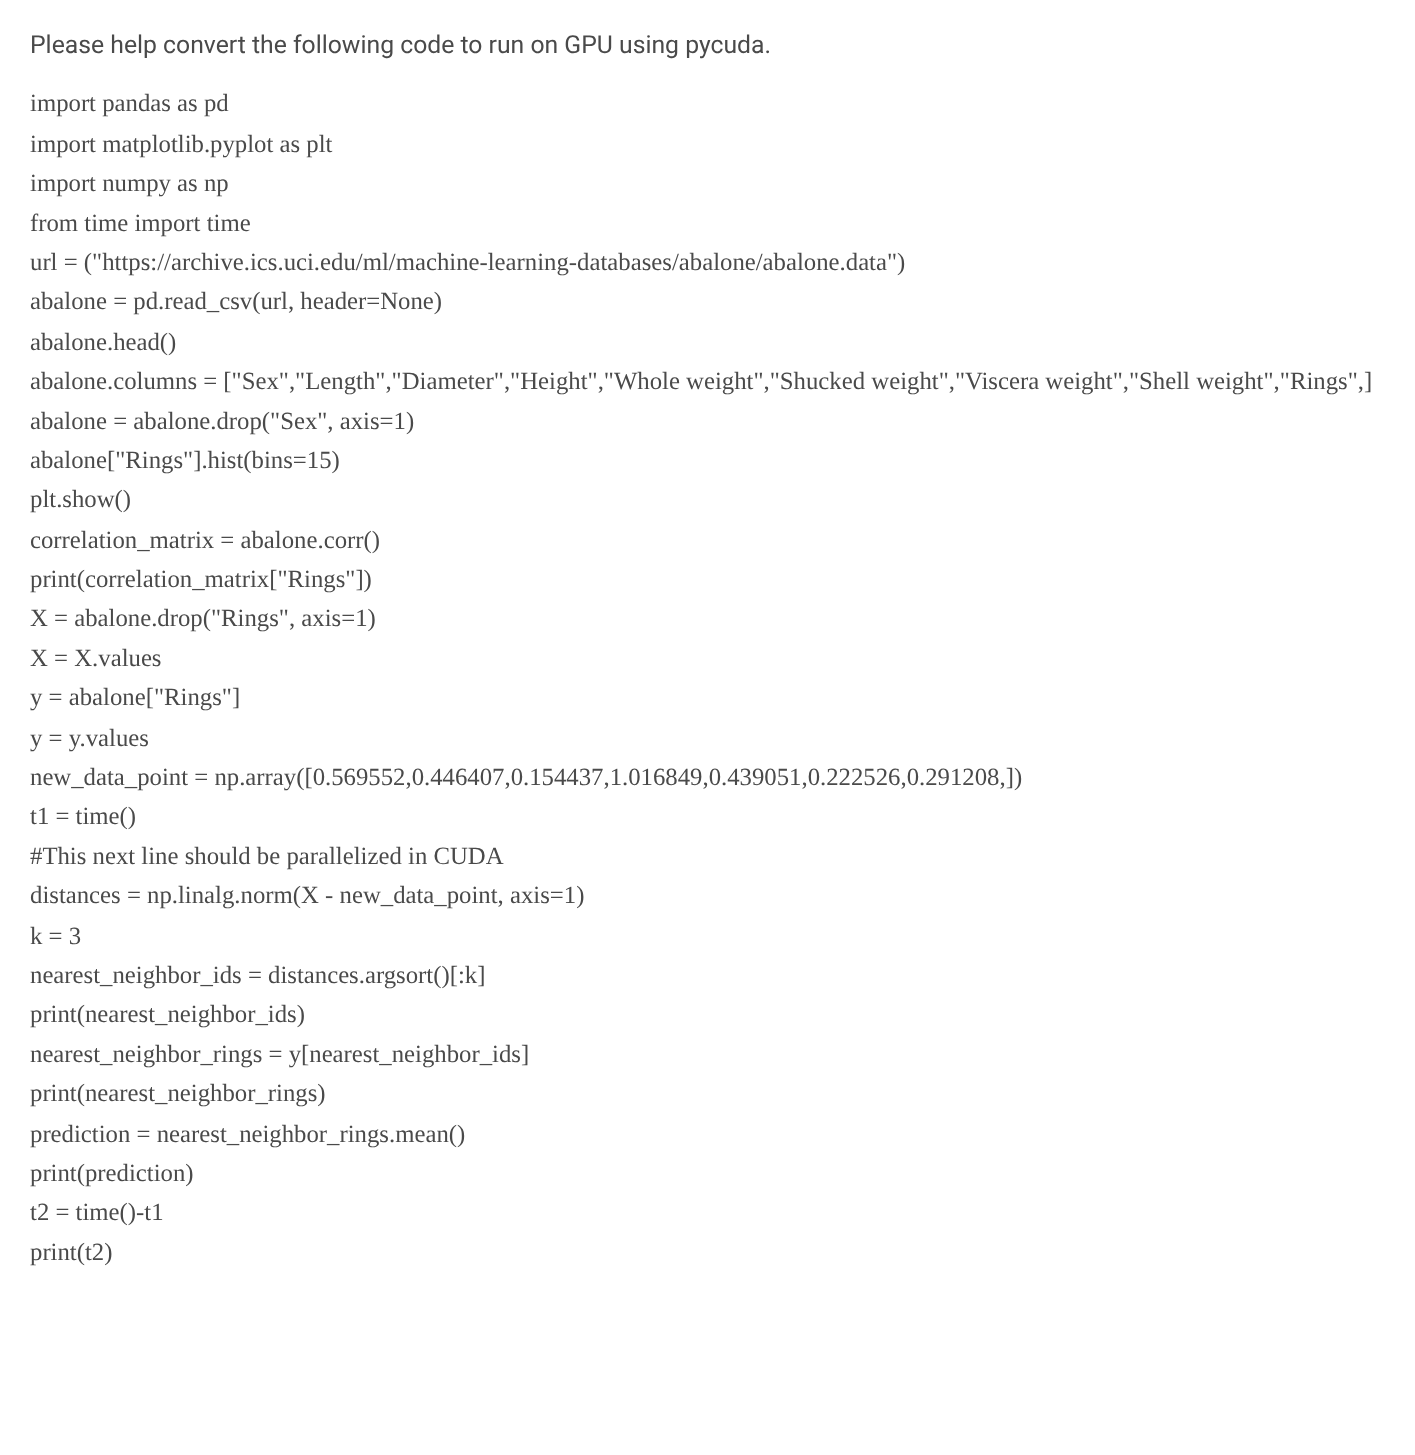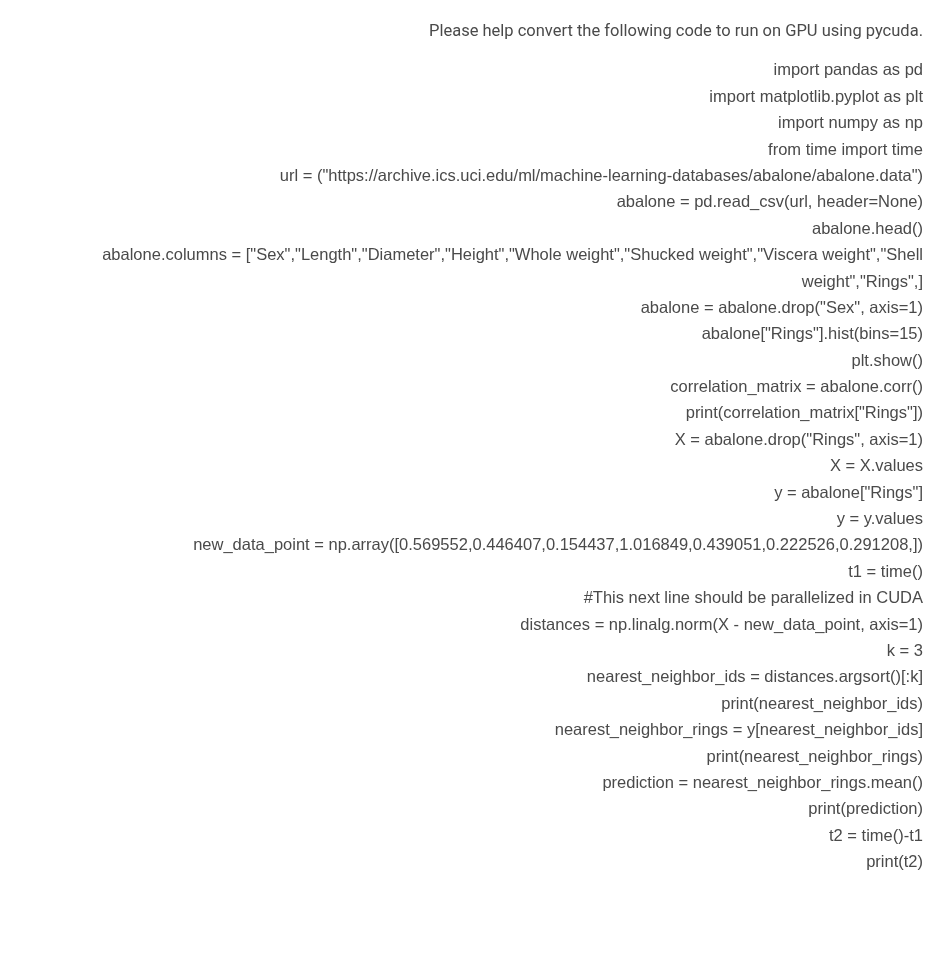--- a/index.html
+++ b/index.html
@@ -1,34 +1,33 @@
 <!DOCTYPE html>
 <html><head>
   <meta charset="utf-8">
   <style>
     * {
       margin: 0;
       padding: 0;
       box-sizing: border-box;
-      text-align: right;
     }
     body {
       font-family: -apple-system, BlinkMacSystemFont, "Segoe UI", Roboto, Helvetica, Arial, sans-serif;
       background: #ffffff;
       padding: 18px 20px;
       width: 943px;
       color: #4a4a4a;
       font-size: 16.5px;
       line-height: 1.6;
     }
     .prompt-line {
       margin-bottom: 12px;
     }
     .code-block {
-      font-family: Liberation Sans, sans-serif;
+      font-family: Liberation Serif, serif;
       white-space: pre-wrap;
       word-wrap: break-word;
     }
     .code-line {
       display: block;
     }
   </style>
 </head>
 <body>
 

